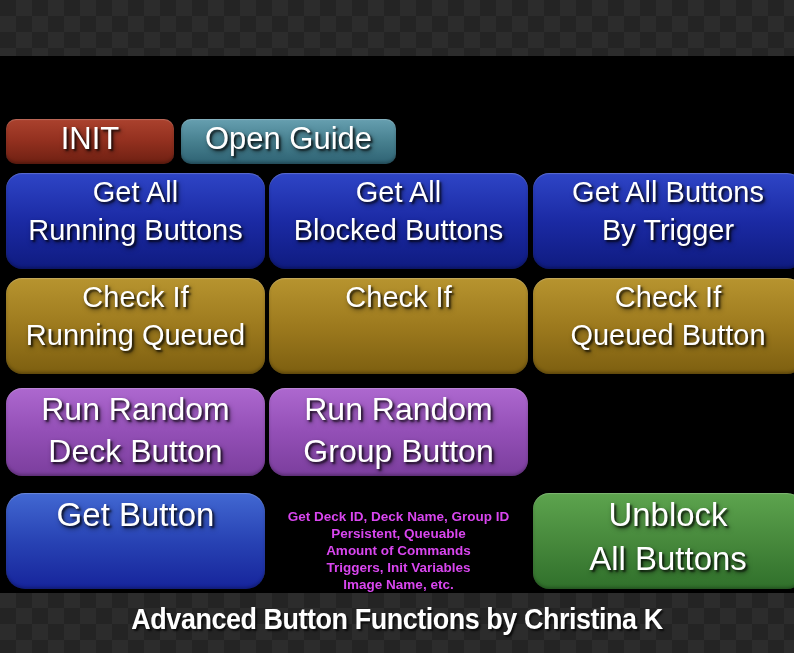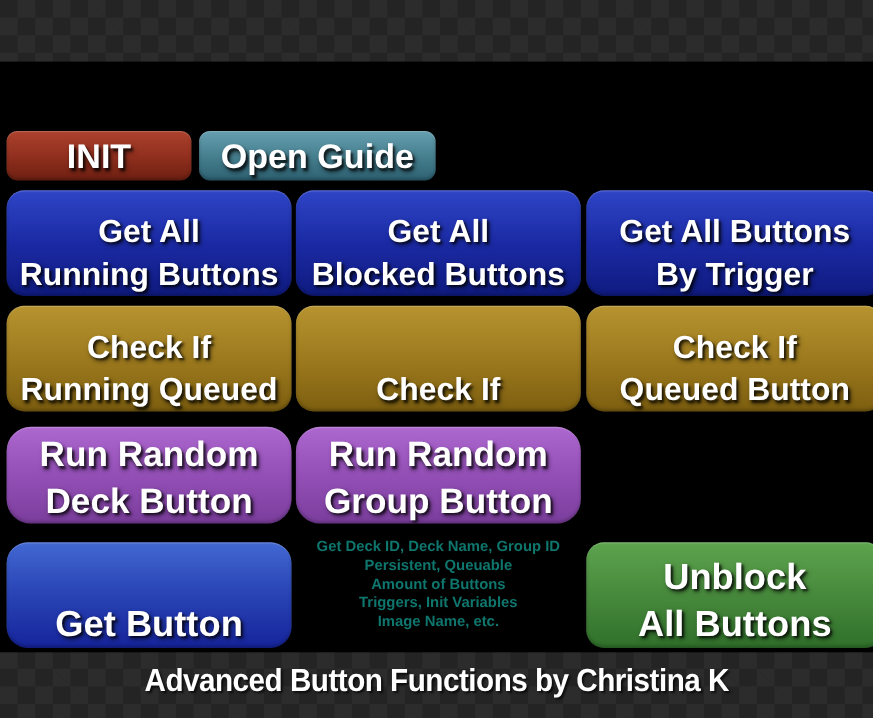--- a/index.html
+++ b/index.html
@@ -23,23 +23,23 @@
     width: 794px; height: 537px;
     background: #000000;
   }
 
   .btn {
     position: absolute;
     border-radius: 16px;
     display: flex;
     flex-direction: column;
     align-items: center;
-    justify-content: flex-end;
+    justify-content: flex-start;
     color: #ffffff;
-    font-weight: bold;
+    font-weight: normal;
     text-align: center;
     cursor: pointer;
     box-shadow: inset 0 1px 1px rgba(255,255,255,0.22), inset 0 -2px 3px rgba(0,0,0,0.25);
   }
   .btn .ln {
     line-height: 1.32;
     text-shadow: 2px 2px 2px rgba(0,0,0,0.65), 2px 3px 5px rgba(0,0,0,0.5);
     white-space: nowrap;
   }
 
@@ -59,31 +59,31 @@
   .fs32 { font-size: 32px; }
   .fs33 { font-size: 33px; }
 
   
   .col1 { left: 6px;   width: 259px; }
   .col2 { left: 269px; width: 259px; }
   .col3 { left: 533px; width: 270px; }
   .row1 { top: 63px;  height: 45px; }
   .row2 { top: 117px; height: 96px; }
   .row3 { top: 222px; height: 96px; }
-  .row4 { top: 332px; height: 88px; border-radius: 22px; }
+  .row4 { top: 332px; height: 88px; }
   .row5 { top: 437px; height: 96px; }
 
   .init-pos  { left: 6px;   width: 168px; }
   .guide-pos { left: 181px; width: 215px; }
 
   .info-note {
     position: absolute;
-    left: 269px; top: 432px;
+    left: 269px; top: 452px;
     width: 259px; height: 90px;
-    color: #0f766e;
+    color: #d946ef;
     font-weight: bold;
     font-size: 13.5px;
     line-height: 17px;
     text-align: center;
     text-shadow: 1px 1px 1px rgba(0,0,0,0.8);
   }
 
   .caption {
     position: absolute;
     left: 0; top: 547px;
@@ -146,21 +146,21 @@
       <span class="ln">Group Button</span>
     </div>
 
     <div class="btn royal fs33 col1 row5">
       <span class="ln">Get Button</span>
     </div>
 
     <div class="info-note">
       <div>Get Deck ID, Deck Name, Group ID</div>
       <div>Persistent, Queuable</div>
-      <div>Amount of Buttons</div>
+      <div>Amount of Commands</div>
       <div>Triggers, Init Variables</div>
       <div>Image Name, etc.</div>
     </div>
 
     <div class="btn green fs33 col3 row5">
       <span class="ln">Unblock</span>
       <span class="ln">All Buttons</span>
     </div>
 
     <div class="caption">Advanced Button Functions by Christina K</div>

